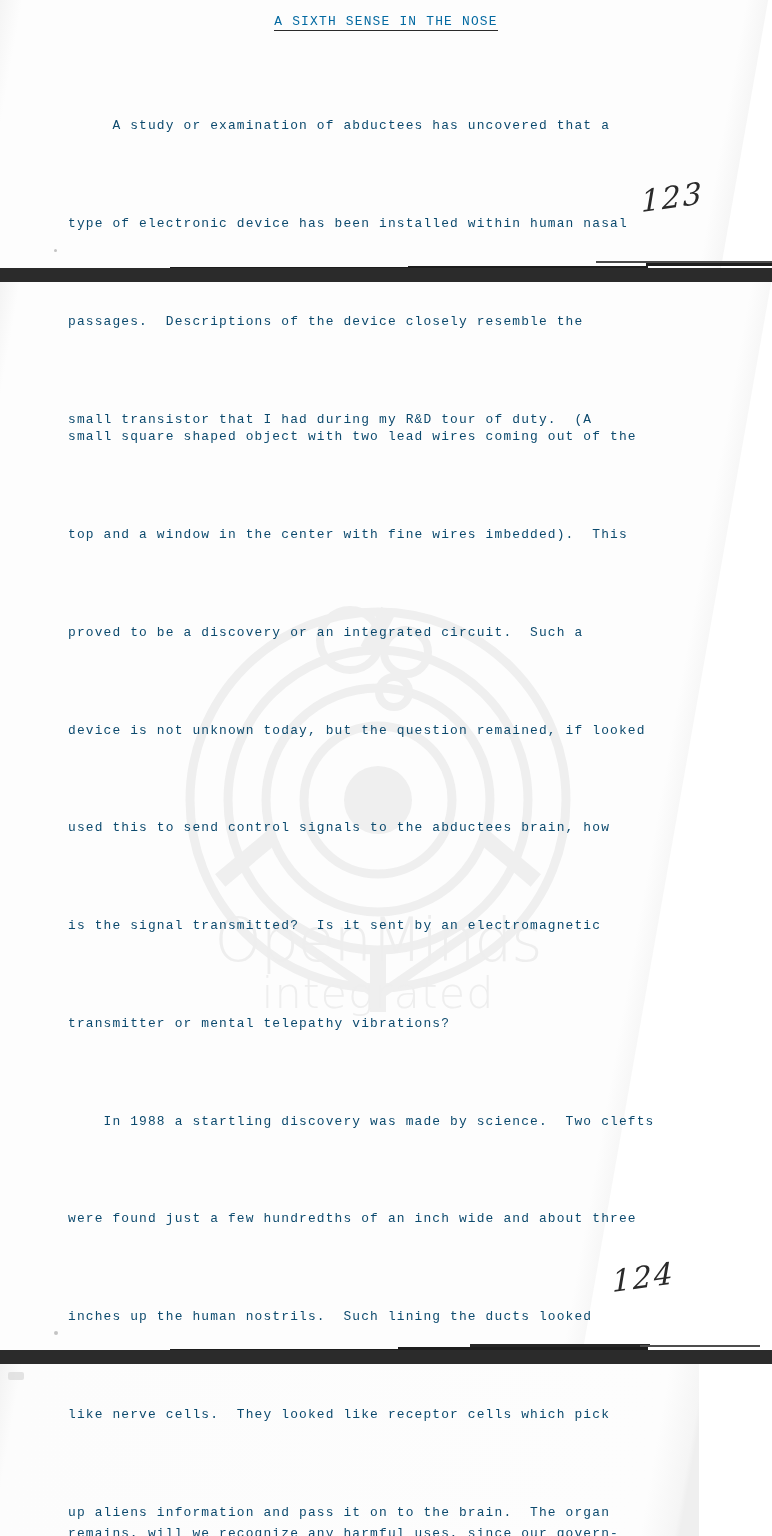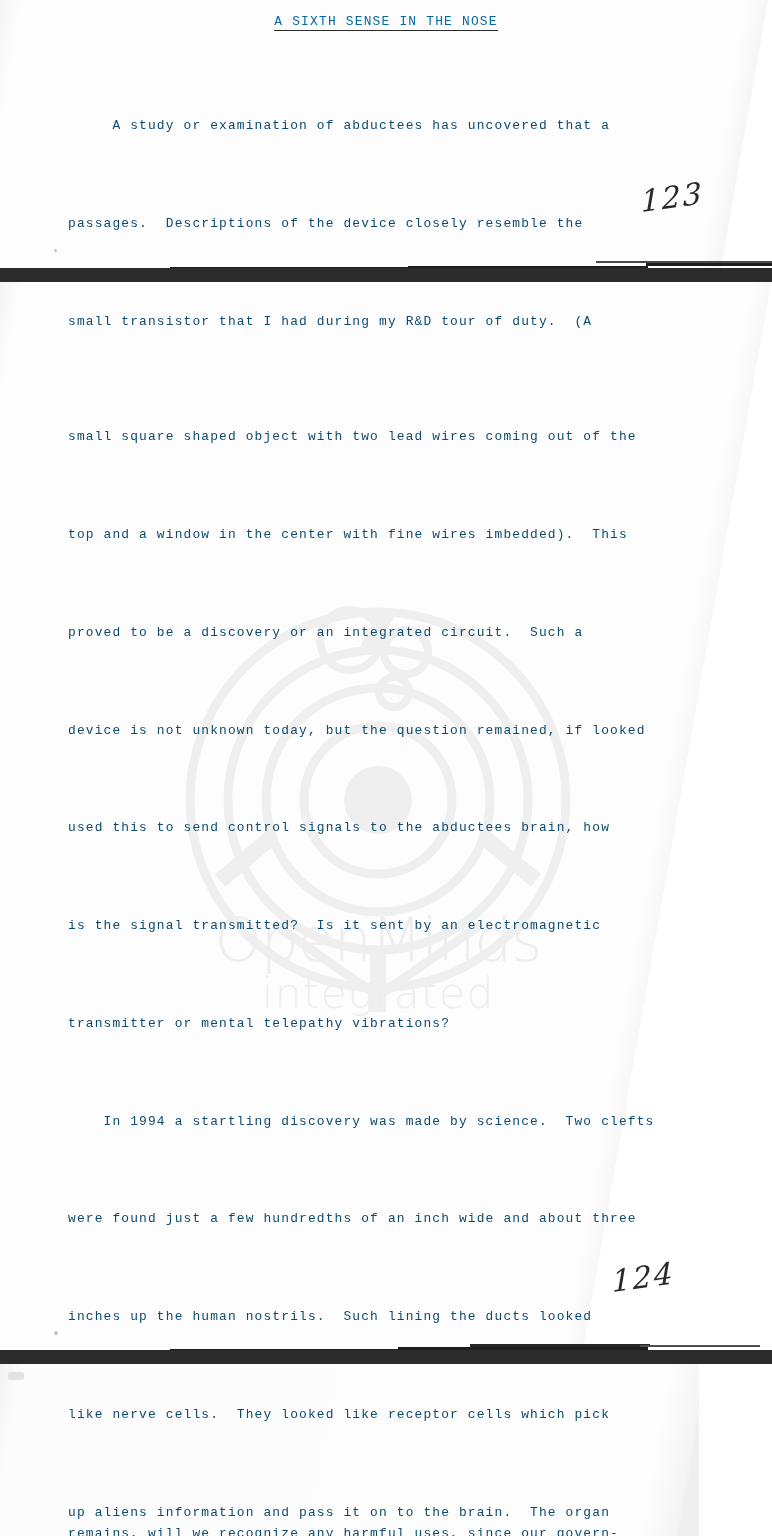--- a/index.html
+++ b/index.html
@@ -160,20 +160,21 @@
   <div class="page-sheet sheet-1">
     <div class="scan-speck" style="left:54px; top:249px; width:3px; height:3px;"></div>
   </div>
 
   <div class="doc-title">
     <span>A SIXTH SENSE IN THE NOSE</span>
   </div>
 
   <div class="typed-body" style="top:45px;">
     <span class="typed-line">     A study or examination of abductees has uncovered that a</span>
+    <span class="typed-line">type of electronic device has been installed within human nasal</span>
     <span class="typed-line">passages.  Descriptions of the device closely resemble the</span>
     <span class="typed-line">small transistor that I had during my R&amp;D tour of duty.  (A</span>
   </div>
 
   <div class="folio folio-1">123</div>
 
   <div class="gutter-sliver sliver-1">
     <i style="left:170px; top:9px;  width:240px; height:2px;"></i>
     <i style="left:408px; top:8px;  width:240px; height:2px;"></i>
     <i style="left:646px; top:5px;  width:200px; height:3px;"></i>
@@ -215,21 +216,21 @@
   </div>
 
   <div class="typed-body" style="top:356px;">
     <span class="typed-line">small square shaped object with two lead wires coming out of the</span>
     <span class="typed-line">top and a window in the center with fine wires imbedded).  This</span>
     <span class="typed-line">proved to be a discovery or an integrated circuit.  Such a</span>
     <span class="typed-line">device is not unknown today, but the question remained, if looked</span>
     <span class="typed-line">used this to send control signals to the abductees brain, how</span>
     <span class="typed-line">is the signal transmitted?  Is it sent by an electromagnetic</span>
     <span class="typed-line">transmitter or mental telepathy vibrations?</span>
-    <span class="typed-line">    In 1994 a startling discovery was made by science.  Two clefts</span>
+    <span class="typed-line">    In 1988 a startling discovery was made by science.  Two clefts</span>
     <span class="typed-line">were found just a few hundredths of an inch wide and about three</span>
     <span class="typed-line">inches up the human nostrils.  Such lining the ducts looked</span>
     <span class="typed-line">like nerve cells.  They looked like receptor cells which pick</span>
     <span class="typed-line">up aliens information and pass it on to the brain.  The organ</span>
     
     
     
     
 
     

